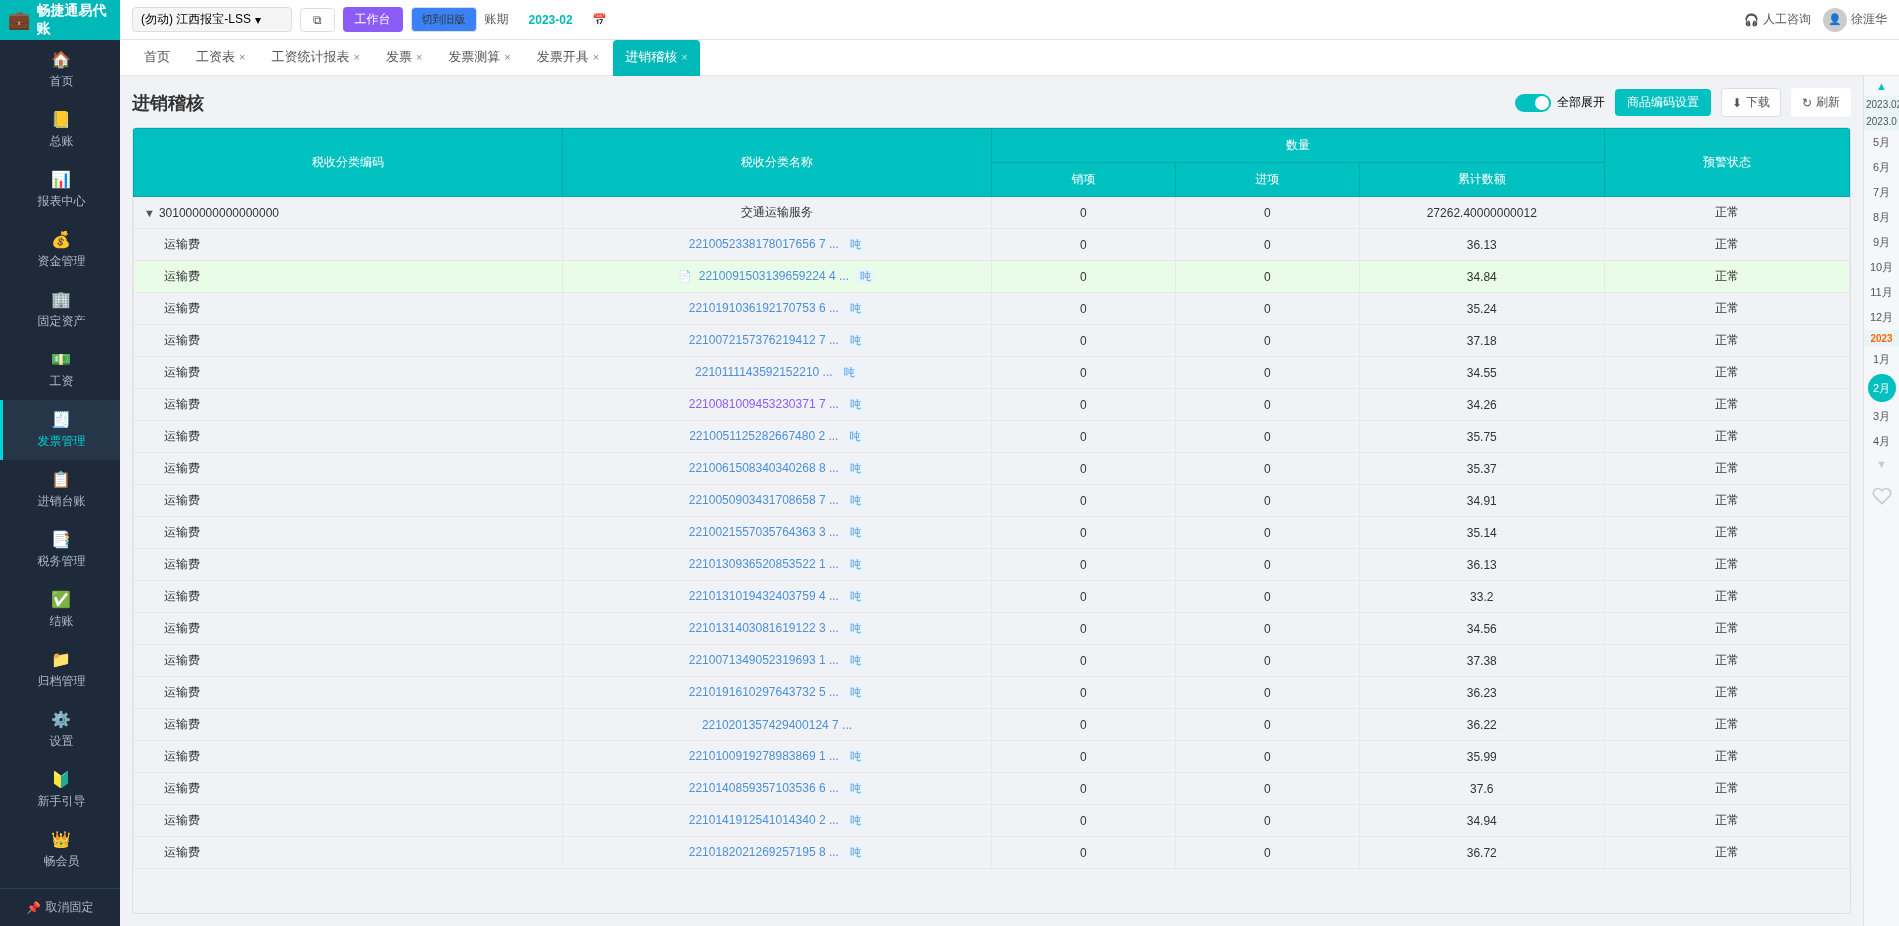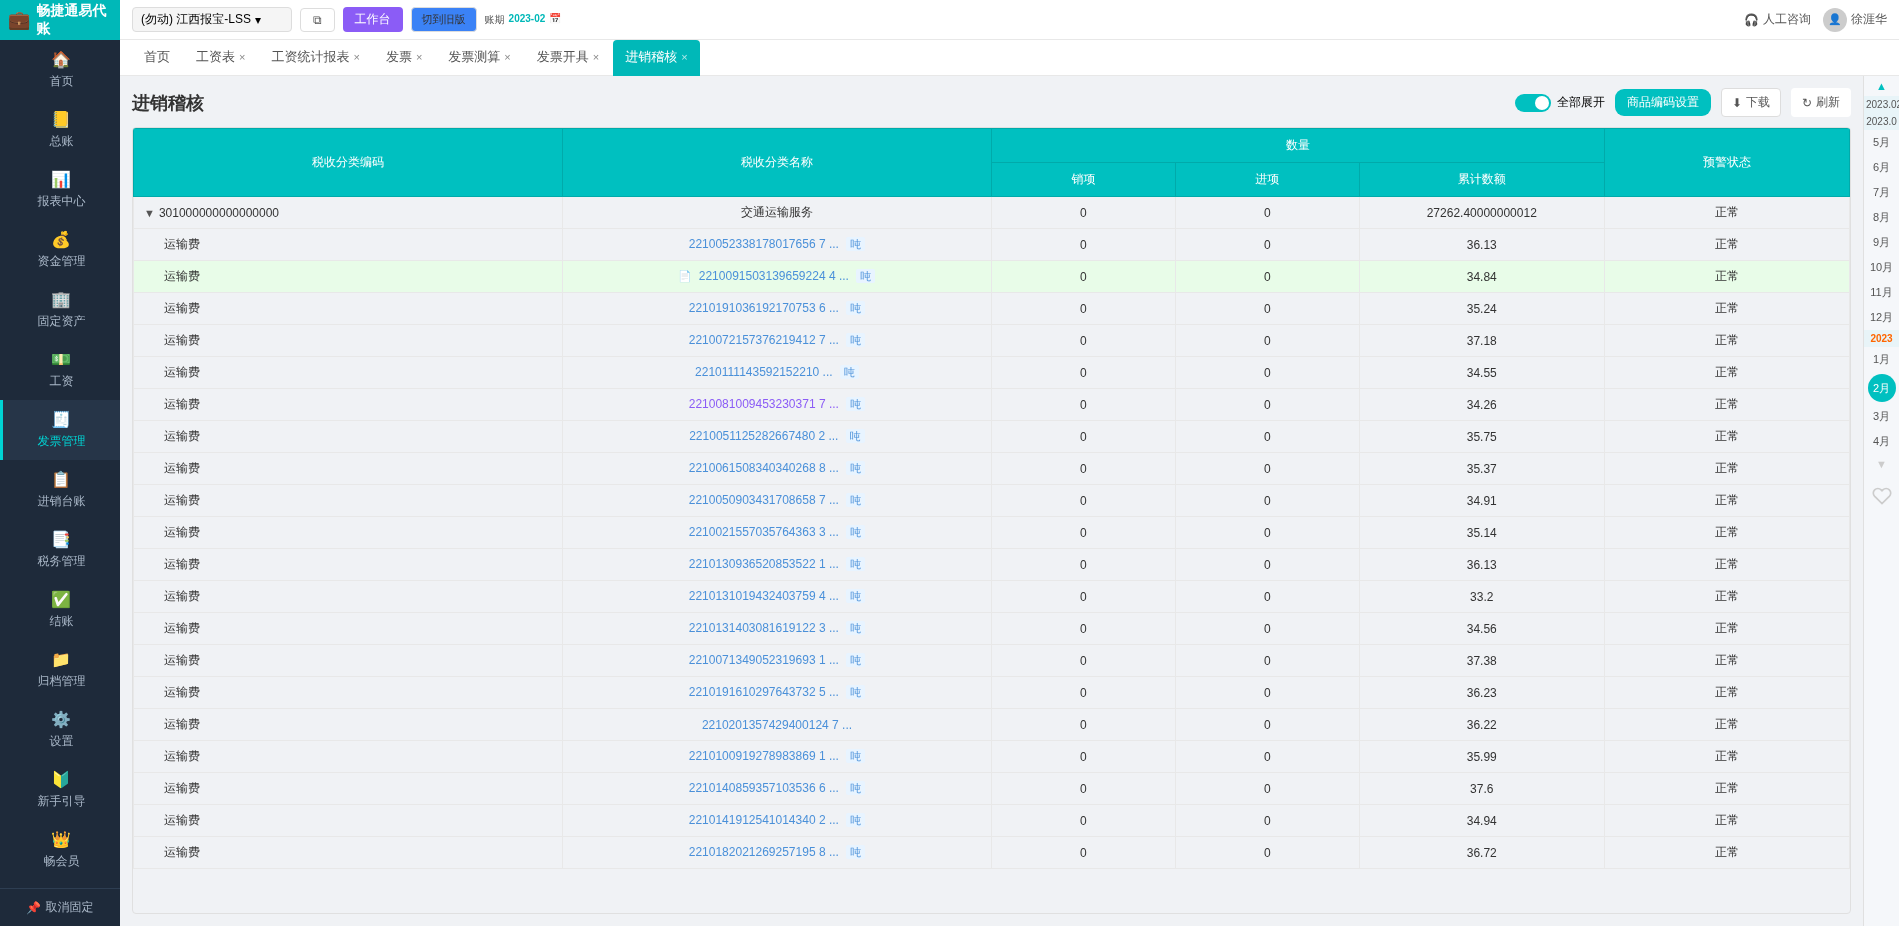--- a/index.html
+++ b/index.html
@@ -97,22 +97,23 @@
       background: #3b82f6;
       color: #333;
       border: 1px solid #ddd;
       border-radius: 4px;
       padding: 4px 10px;
       font-size: 11px;
       cursor: pointer;
     }
     .topbar-period {
       display: flex;
-      gap: 4px;
-      font-size: 10px;
+      align-items: center;
+      gap: 20px;
+      font-size: 12px;
       color: #555;
     }
     .topbar-spacer { flex: 1; }
     .topbar-actions { display: flex; align-items: center; gap: 12px; font-size: 12px; color: #555; }
     .topbar-user { display: flex; align-items: center; gap: 4px; cursor: pointer; }
 
     
     .tabs-bar {
       background: #fff;
       display: flex;
@@ -193,21 +194,21 @@
       background: #fff;
       border-radius: 50%;
       position: absolute;
       top: 2px;
       right: 2px;
     }
     .btn-settings {
       background: #00c0c0;
       color: #fff;
       border: none;
-      border-radius: 9px;
+      border-radius: 4px;
       padding: 5px 12px;
       font-size: 12px;
       cursor: pointer;
     }
     .btn-download {
       display: flex;
       align-items: center;
       gap: 4px;
       background: #fff;
       color: #555;

